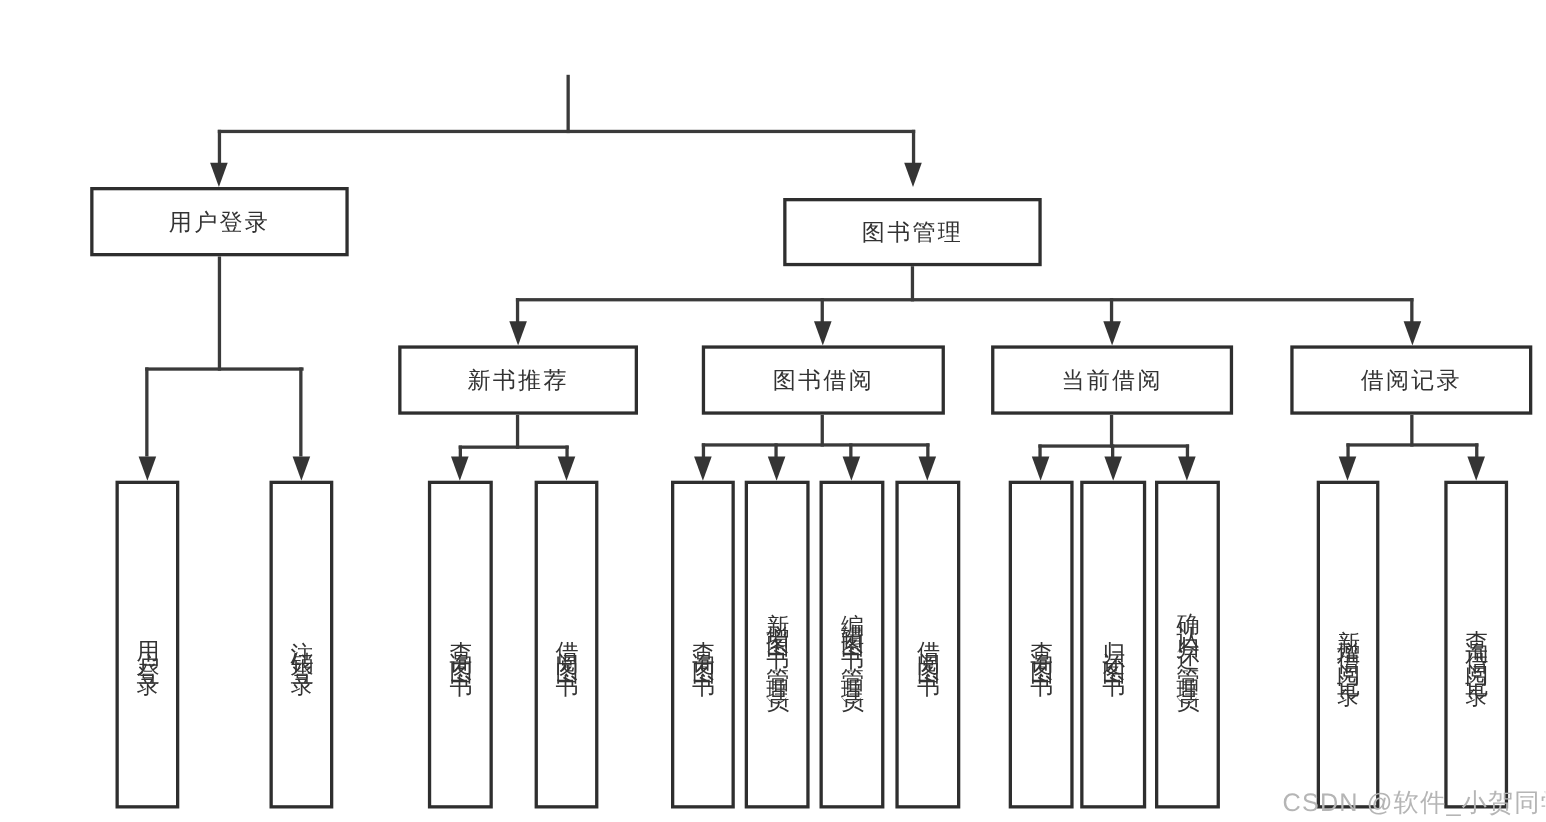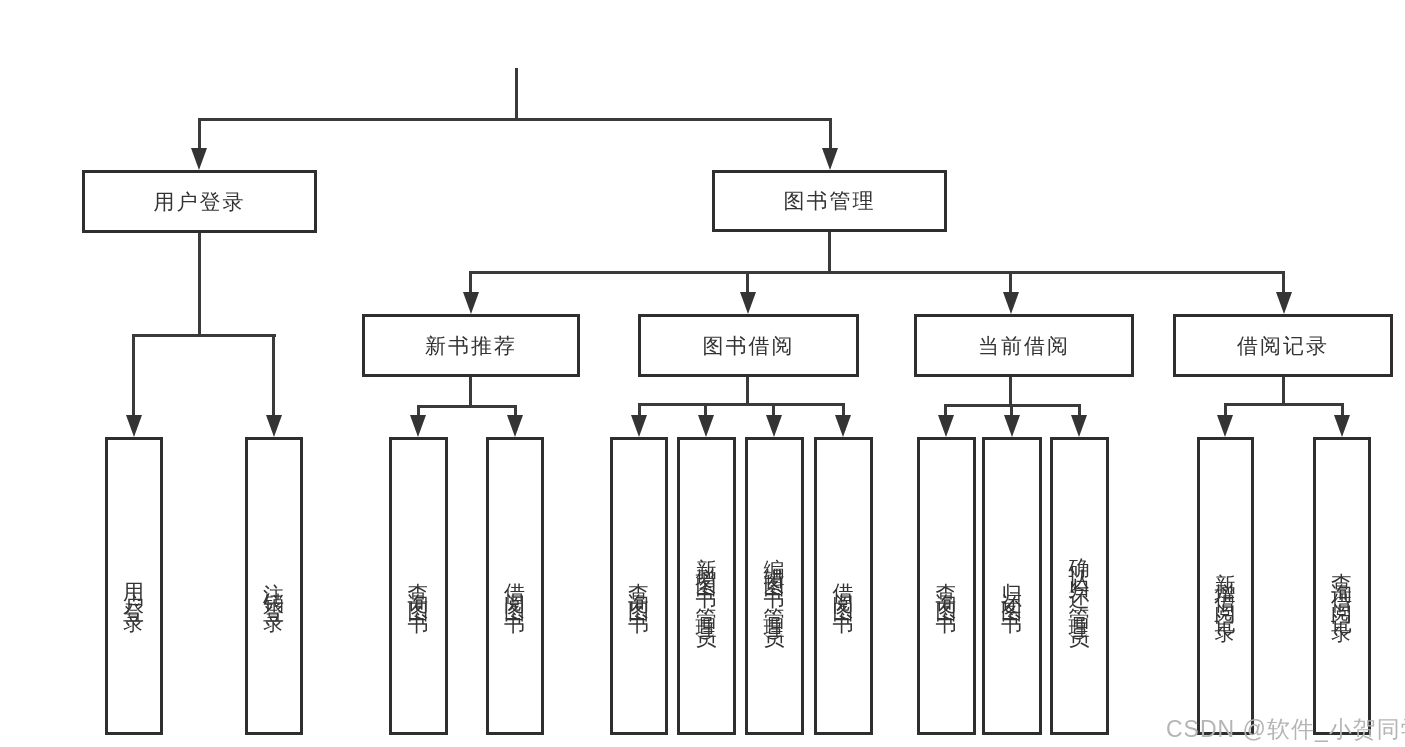--- a/index.html
+++ b/index.html
@@ -41,21 +41,21 @@
   <div>
     <div class="vl" style="left:515px;top:68px;height:53px;"></div>
     <div class="hl" style="left:198px;top:118px;width:634px;"></div>
     <div class="vl" style="left:198px;top:118px;height:32px;"></div>
     <div class="arr" style="left:191px;top:148px;"></div>
     <div class="vl" style="left:829px;top:118px;height:32px;"></div>
     <div class="arr" style="left:822px;top:148px;"></div>
   </div>
 
   <div class="hbox" style="left:82px;top:170px;width:235px;height:63px;">用户登录</div>
-  <div class="hbox" style="left:712px;top:170px;width:235px;height:62px;">图书管理</div>
+  <div class="hbox" style="left:712px;top:180px;width:235px;height:62px;">图书管理</div>
 
   <div>
     <div class="vl" style="left:198px;top:233px;height:104px;"></div>
     <div class="hl" style="left:132px;top:334px;width:144px;"></div>
     <div class="vl" style="left:132px;top:334px;height:81px;"></div>
     <div class="arr" style="left:126px;top:415px;"></div>
     <div class="vl" style="left:272px;top:334px;height:81px;"></div>
     <div class="arr" style="left:266px;top:415px;"></div>
   </div>
 
@@ -67,21 +67,21 @@
     <div class="vl" style="left:746px;top:271px;height:23px;"></div>
     <div class="arr" style="left:740px;top:292px;"></div>
     <div class="vl" style="left:1009px;top:271px;height:23px;"></div>
     <div class="arr" style="left:1003px;top:292px;"></div>
     <div class="vl" style="left:1282px;top:271px;height:23px;"></div>
     <div class="arr" style="left:1276px;top:292px;"></div>
   </div>
 
   <div class="hbox" style="left:362px;top:314px;width:218px;height:63px;">新书推荐</div>
   <div class="hbox" style="left:638px;top:314px;width:221px;height:63px;">图书借阅</div>
-  <div class="hbox" style="left:901px;top:314px;width:220px;height:63px;margin-left:13px;">当前借阅</div>
+  <div class="hbox" style="left:901px;top:314px;width:220px;height:63px;">当前借阅</div>
   <div class="hbox" style="left:1173px;top:314px;width:220px;height:63px;">借阅记录</div>
 
   <div>
     <div class="vl" style="left:469px;top:377px;height:31px;"></div>
     <div class="hl" style="left:417px;top:405px;width:100px;"></div>
     <div class="vl" style="left:417px;top:405px;height:12px;"></div>
     <div class="arr" style="left:410px;top:415px;"></div>
     <div class="vl" style="left:514px;top:405px;height:12px;"></div>
     <div class="arr" style="left:507px;top:415px;"></div>
   </div>

